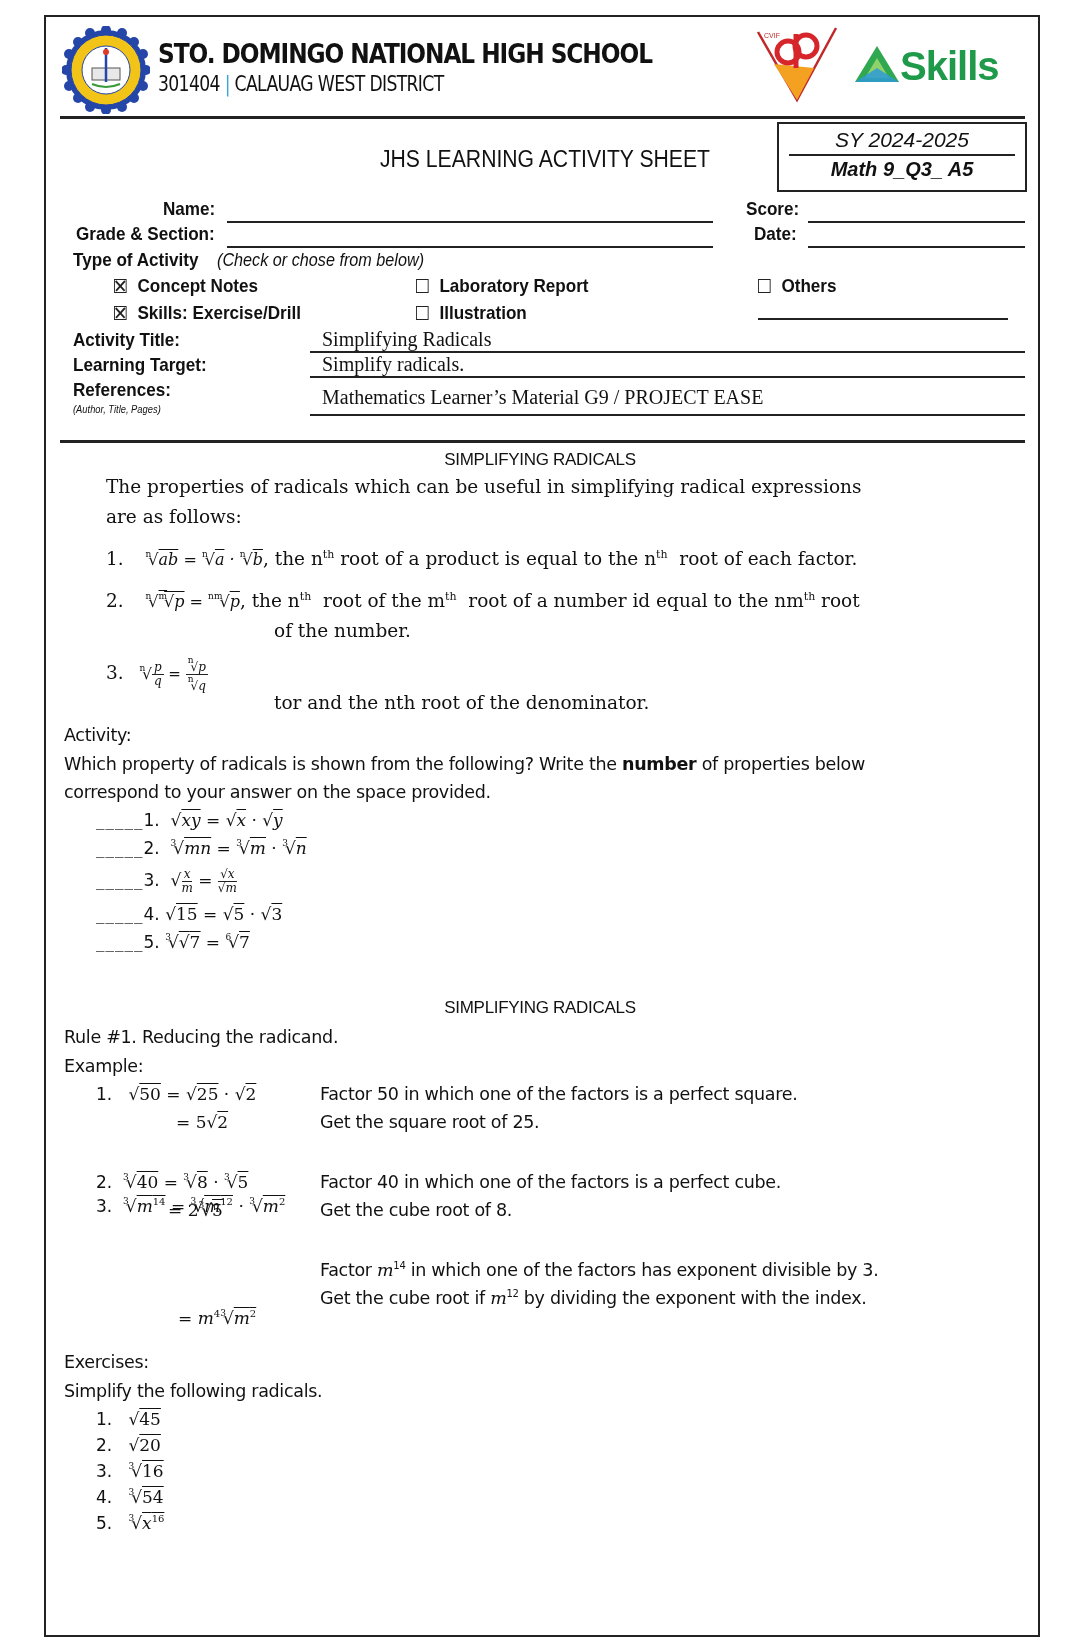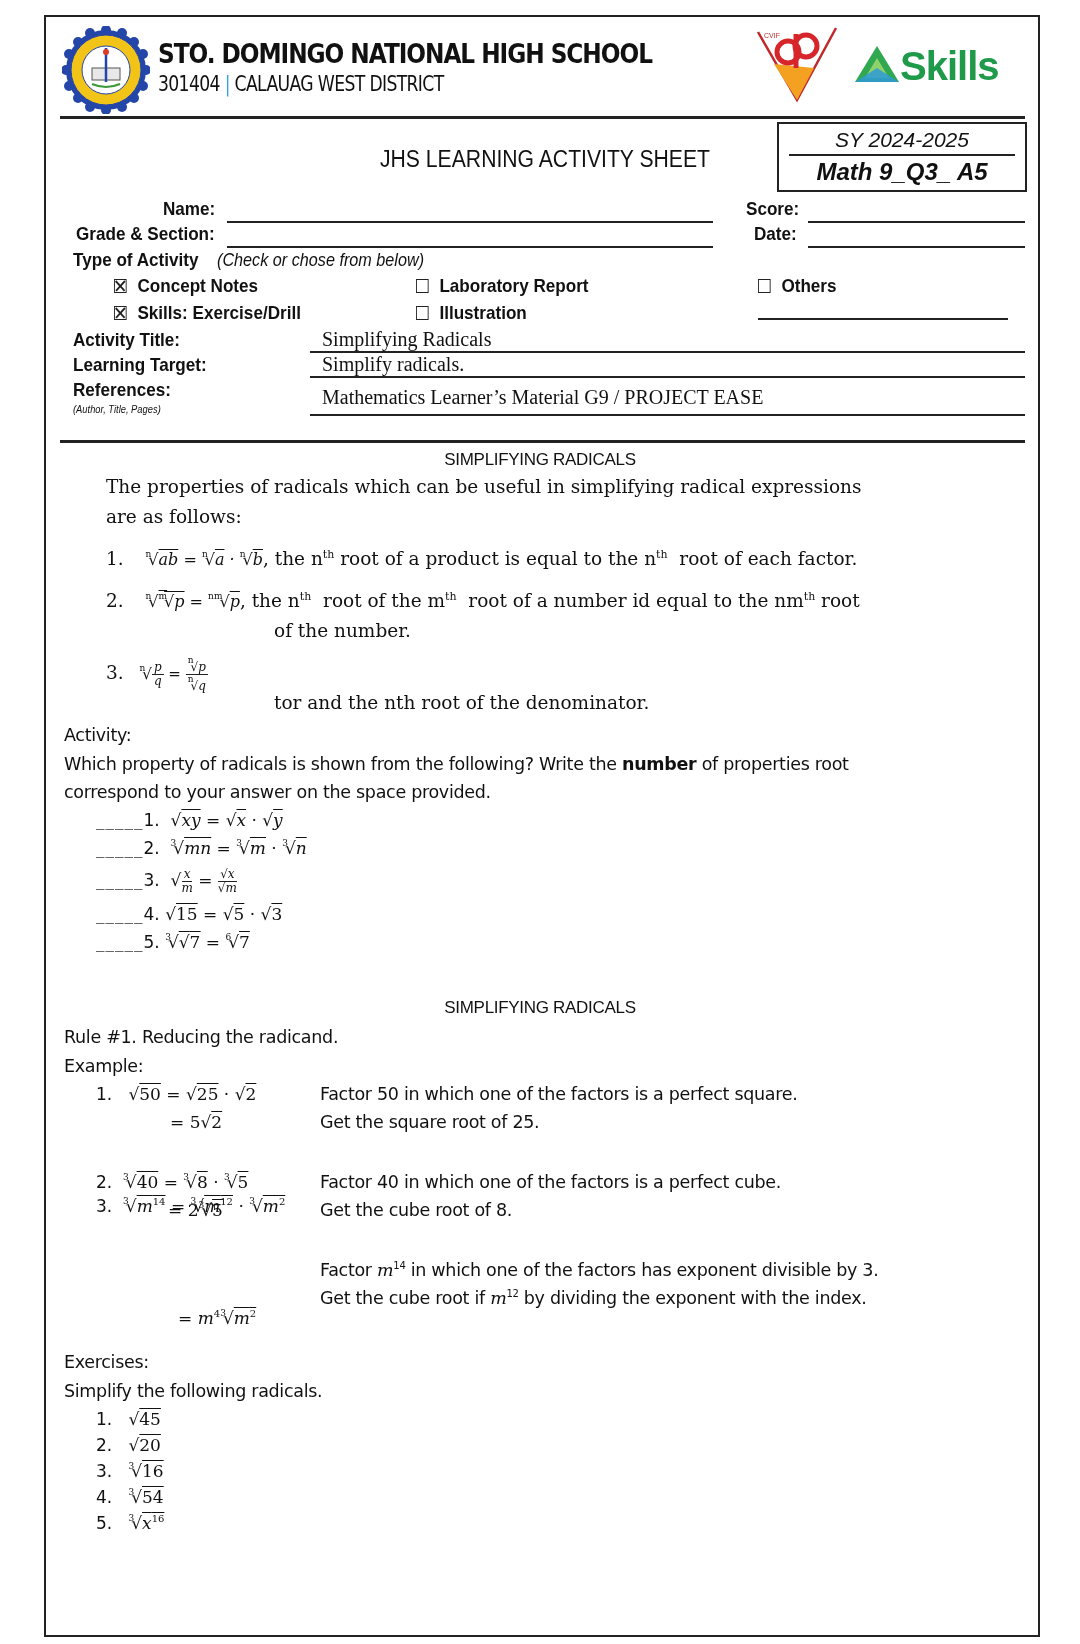--- a/index.html
+++ b/index.html
@@ -8,21 +8,21 @@
   .abs { position: absolute; }
   .school-name { left: 158px; top: 38px; font-family: "DejaVu Sans", sans-serif; font-weight: bold; font-size: 27px; letter-spacing: -1.2px; transform: scaleX(0.86); transform-origin: left; white-space: nowrap; }
   .school-sub { left: 158px; top: 72px; font-family: "DejaVu Sans", sans-serif; font-size: 21px; letter-spacing: -0.8px; transform: scaleX(0.82); transform-origin: left; white-space: nowrap; }
   .school-sub .pipe { color: #3aa3d8; }
   .hr { position: absolute; left: 60px; width: 965px; height: 3px; background: #222; }
   .smart-text { left: 900px; top: 44px; color: #1f9a4a; font-weight: bold; font-size: 40px; letter-spacing: -1px; }
   .sheet-title { left: 380px; top: 146px; font-size: 23px; transform: scaleX(0.92); transform-origin: left; white-space: nowrap; }
   .sy-box { left: 777px; top: 122px; width: 250px; height: 70px; border: 2px solid #222; box-sizing: border-box; text-align: center; }
   .sy-box .sy { font-style: italic; font-size: 21px; margin-top: 4px; }
   .sy-box .line { height: 2px; background: #222; margin: 2px 10px; }
-  .sy-box .code { font-style: italic; font-weight: bold; font-size: 24px; }
+  .sy-box .code { font-style: italic; font-weight: bold; font-size: 20px; }
   .label-b { font-weight: bold; font-size: 19px; transform: scaleX(0.9); transform-origin: left; white-space: nowrap; }
   .field-line { position: absolute; height: 1.5px; background: #222; }
   .chk { font-size: 19px; font-weight: bold; white-space: nowrap; transform: scaleX(0.9); transform-origin: left; display: flex; align-items: center; }
   .box { display: inline-block; width: 14px; height: 14px; border: 1.6px solid #222; margin-right: 12px; position: relative; box-sizing: border-box; }
   .box.checked::before, .box.checked::after { content: ""; position: absolute; left: -1px; top: 5px; width: 14px; height: 1.5px; background: #222; }
   .box.checked::before { transform: rotate(45deg); }
   .box.checked::after { transform: rotate(-45deg); }
   .serif-val { font-family: "Liberation Serif", serif; font-size: 20px; white-space: nowrap; }
   .small-i { font-style: italic; font-size: 11px; transform: scaleX(0.85); transform-origin: left; white-space: nowrap; }
   .sec-title { width: 1080px; left: 0; text-align: center; font-size: 17px; letter-spacing: -0.3px; }
@@ -180,21 +180,21 @@
         <span class="num">p</span>
         <span>q</span>
       </span> = <span class="frac">
         <span class="num"><span class="idx">n</span>√p</span>
         <span><span class="idx">n</span>√q</span>
       </span></span>
 </div>
 <div class="abs prop-text" style="left:274px;top:692px;">tor and the nth root of the denominator.</div>
 
 <div class="abs body-text" style="left:64px;top:725px;">Activity:</div>
-<div class="abs body-text" style="left:64px;top:754px;"><span>Which property of radicals is shown from the following? Write the </span><b>number</b><span> of properties root</span></div>
+<div class="abs body-text" style="left:64px;top:754px;"><span>Which property of radicals is shown from the following? Write the </span><b>number</b><span> of properties below</span></div>
 <div class="abs body-text" style="left:64px;top:782px;">correspond to your answer on the space provided.</div>
 
 <div class="abs eq" style="left:96px;top:810px;">
   <span class="dash">_____</span><span class="num-label">1.</span>&nbsp; √<span class="ov"><i>xy</i></span> = √<span class="ov"><i>x</i></span> · √<span class="ov"><i>y</i></span>
 </div>
 <div class="abs eq" style="left:96px;top:838px;">
   <span class="dash">_____</span><span class="num-label">2.</span>&nbsp; <span class="idx">3</span>√<span class="ov"><i>mn</i></span> = <span class="idx">3</span>√<span class="ov"><i>m</i></span> · <span class="idx">3</span>√<span class="ov"><i>n</i></span>
 </div>
 <div class="abs eq" style="left:96px;top:868px;">
   <span class="dash">_____</span><span class="num-label">3.</span>&nbsp; √<span class="frac">
@@ -210,21 +210,21 @@
 </div>
 <div class="abs eq" style="left:96px;top:932px;">
   <span class="dash">_____</span><span class="num-label">5.</span> <span class="idx">3</span>√<span class="ov">√<span class="ov">7</span></span> = <span class="idx">6</span>√<span class="ov">7</span>
 </div>
 
 <div class="abs sec-title" style="top:998px;">SIMPLIFYING RADICALS</div>
 <div class="abs body-text" style="left:64px;top:1027px;">Rule #1. Reducing the radicand.</div>
 <div class="abs body-text" style="left:64px;top:1056px;">Example:</div>
 
 <div class="abs eq" style="left:96px;top:1084px;"><span class="num-label">1.</span>&nbsp;&nbsp; √<span class="ov">50</span> = √<span class="ov">25</span> · √<span class="ov">2</span></div>
-<div class="abs eq" style="left:170px;top:1112px;">= 5√<span class="ov">2</span></div>
+<div class="abs eq" style="left:176px;top:1112px;">= 5√<span class="ov">2</span></div>
 <div class="abs body-text" style="left:320px;top:1084px;">Factor 50 in which one of the factors is a perfect square.</div>
 <div class="abs body-text" style="left:320px;top:1112px;">Get the square root of 25.</div>
 
 <div class="abs eq" style="left:96px;top:1172px;"><span class="num-label">2.</span>&nbsp; <span class="idx">3</span>√<span class="ov">40</span> = <span class="idx">3</span>√<span class="ov">8</span> · <span class="idx">3</span>√<span class="ov">5</span></div>
 <div class="abs eq" style="left:168px;top:1200px;">= 2<span class="idx">3</span>√<span class="ov">5</span></div>
 <div class="abs body-text" style="left:320px;top:1172px;">Factor 40 in which one of the factors is a perfect cube.</div>
 <div class="abs body-text" style="left:320px;top:1200px;">Get the cube root of 8.</div>
 
 <div class="abs eq" style="left:96px;top:1196px;"><span class="num-label">3.</span>&nbsp; <span class="idx">3</span>√<span class="ov"><i>m</i><sup style="font-size:10px">14</sup></span> = <span class="idx">3</span>√<span class="ov"><i>m</i><sup style="font-size:10px">12</sup></span> · <span class="idx">3</span>√<span class="ov"><i>m</i><sup style="font-size:10px">2</sup></span></div>
 <div class="abs eq" style="left:178px;top:1308px;">= <i>m</i><sup style="font-size:10px">4</sup><span class="idx">3</span>√<span class="ov"><i>m</i><sup style="font-size:10px">2</sup></span></div>

